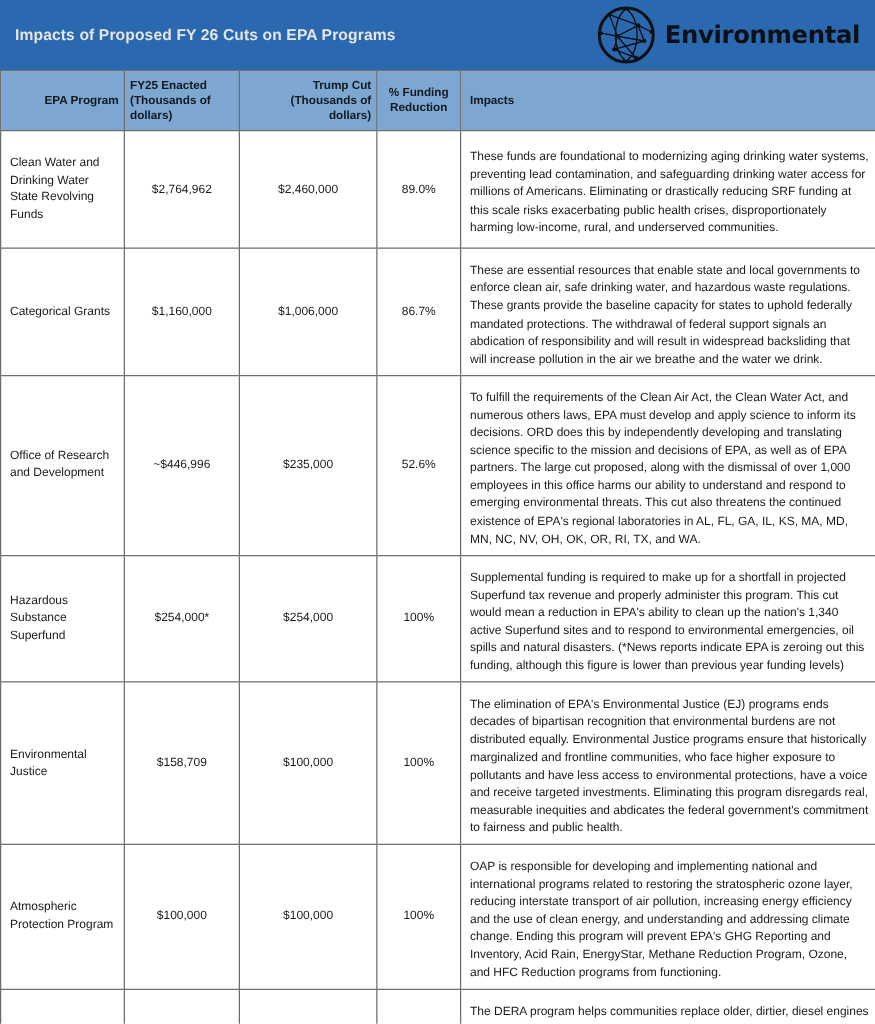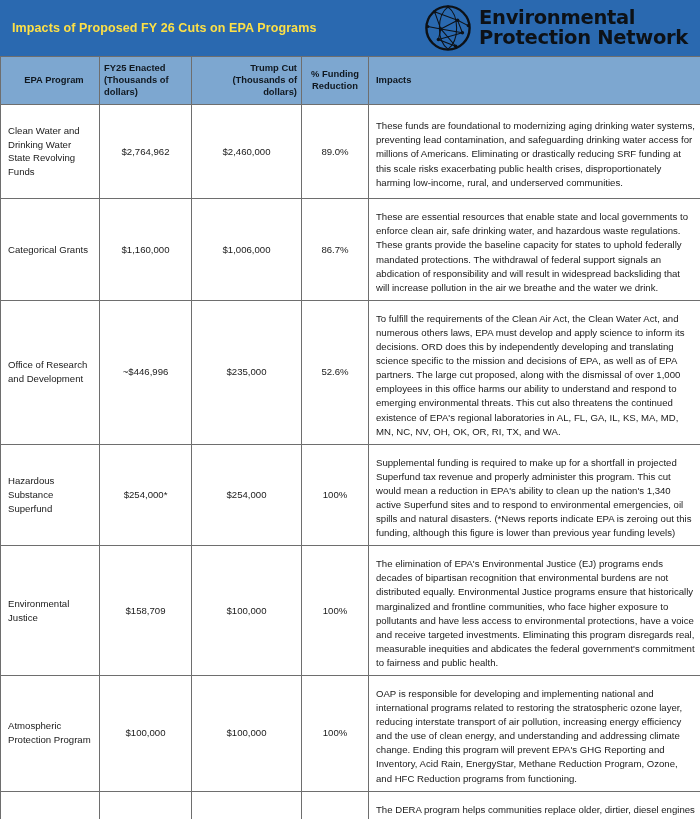--- a/index.html
+++ b/index.html
@@ -30,21 +30,21 @@
     display: flex;
     align-items: center;
     justify-content: space-between;
     padding: 0 6px 0 12px;
     box-sizing: border-box;
     position: relative;
   }
   .banner-title {
     font-size: 12.5px;
     font-weight: bold;
-    color: #fde047;
+    color: #e5e5e5;
     letter-spacing: 0.1px;
     white-space: nowrap;
   }
   .logo-block {
     display: flex;
     align-items: center;
     gap: 7px;
     padding-right: 6px;
   }
   .logo-mark {
@@ -82,21 +82,21 @@
   }
   thead th {
     background: #7da7d0;
     color: #101820;
     font-size: 9.4px;
     font-weight: bold;
     line-height: 1.3;
     padding: 5px 4px;
     height: 44px;
   }
-  th.c-program   { width: 99px;  text-align: center;   padding-left: 12px; }
+  th.c-program   { width: 99px;  text-align: right;   padding-left: 12px; }
   th.c-enacted   { width: 92px;  text-align: left; }
   th.c-cut       { width: 110px; text-align: right; }
   th.c-pct       { width: 67px;  text-align: center; }
   th.c-impacts   { width: 334px; text-align: left;   padding-left: 7px; margin-top: 14px; }
 
   tbody td {
     font-size: 9.6px;
     line-height: 1.45;
     padding: 19px 6px;
   }
@@ -143,21 +143,20 @@
           <circle cx="80" cy="60" r="3.6"></circle>
           <circle cx="30" cy="74" r="3.6"></circle>
           <circle cx="66" cy="88" r="3.6"></circle>
           <circle cx="8" cy="47" r="3.2"></circle>
           <circle cx="92" cy="45" r="3.2"></circle>
           <circle cx="50" cy="6" r="3"></circle>
         </g>
       </svg>
       <div class="logo-words">
         <span class="logo-line">Environmental</span>
-        <span class="logo-line">Protection Network</span>
       </div>
     </div>
   </div>
 
   <table class="cuts">
     <thead>
       <tr>
         <th class="c-program">EPA Program</th>
         <th class="c-enacted">
           <span>FY25 Enacted</span><br>

